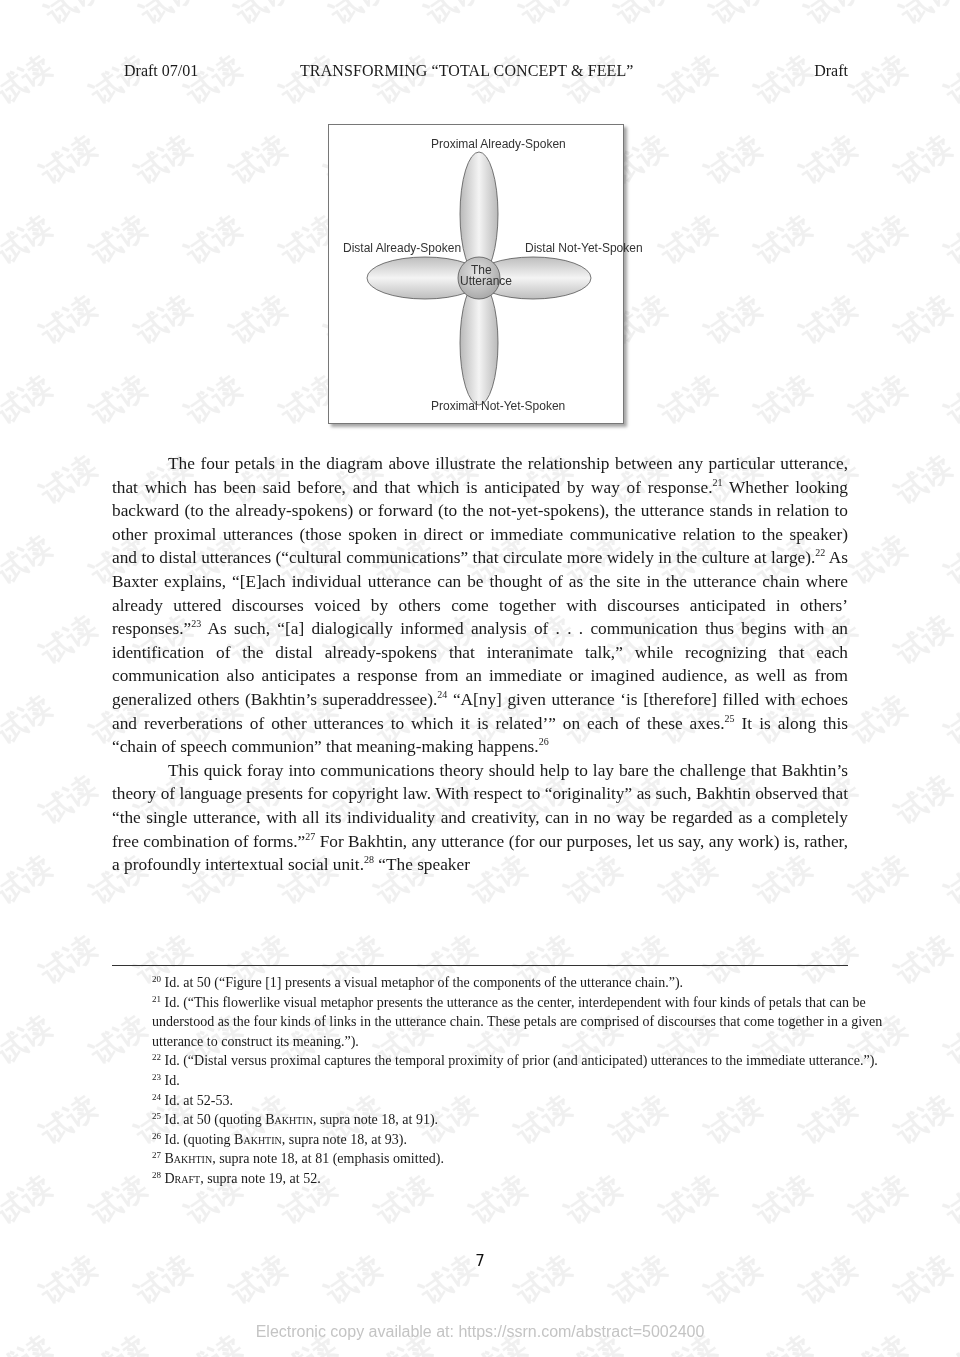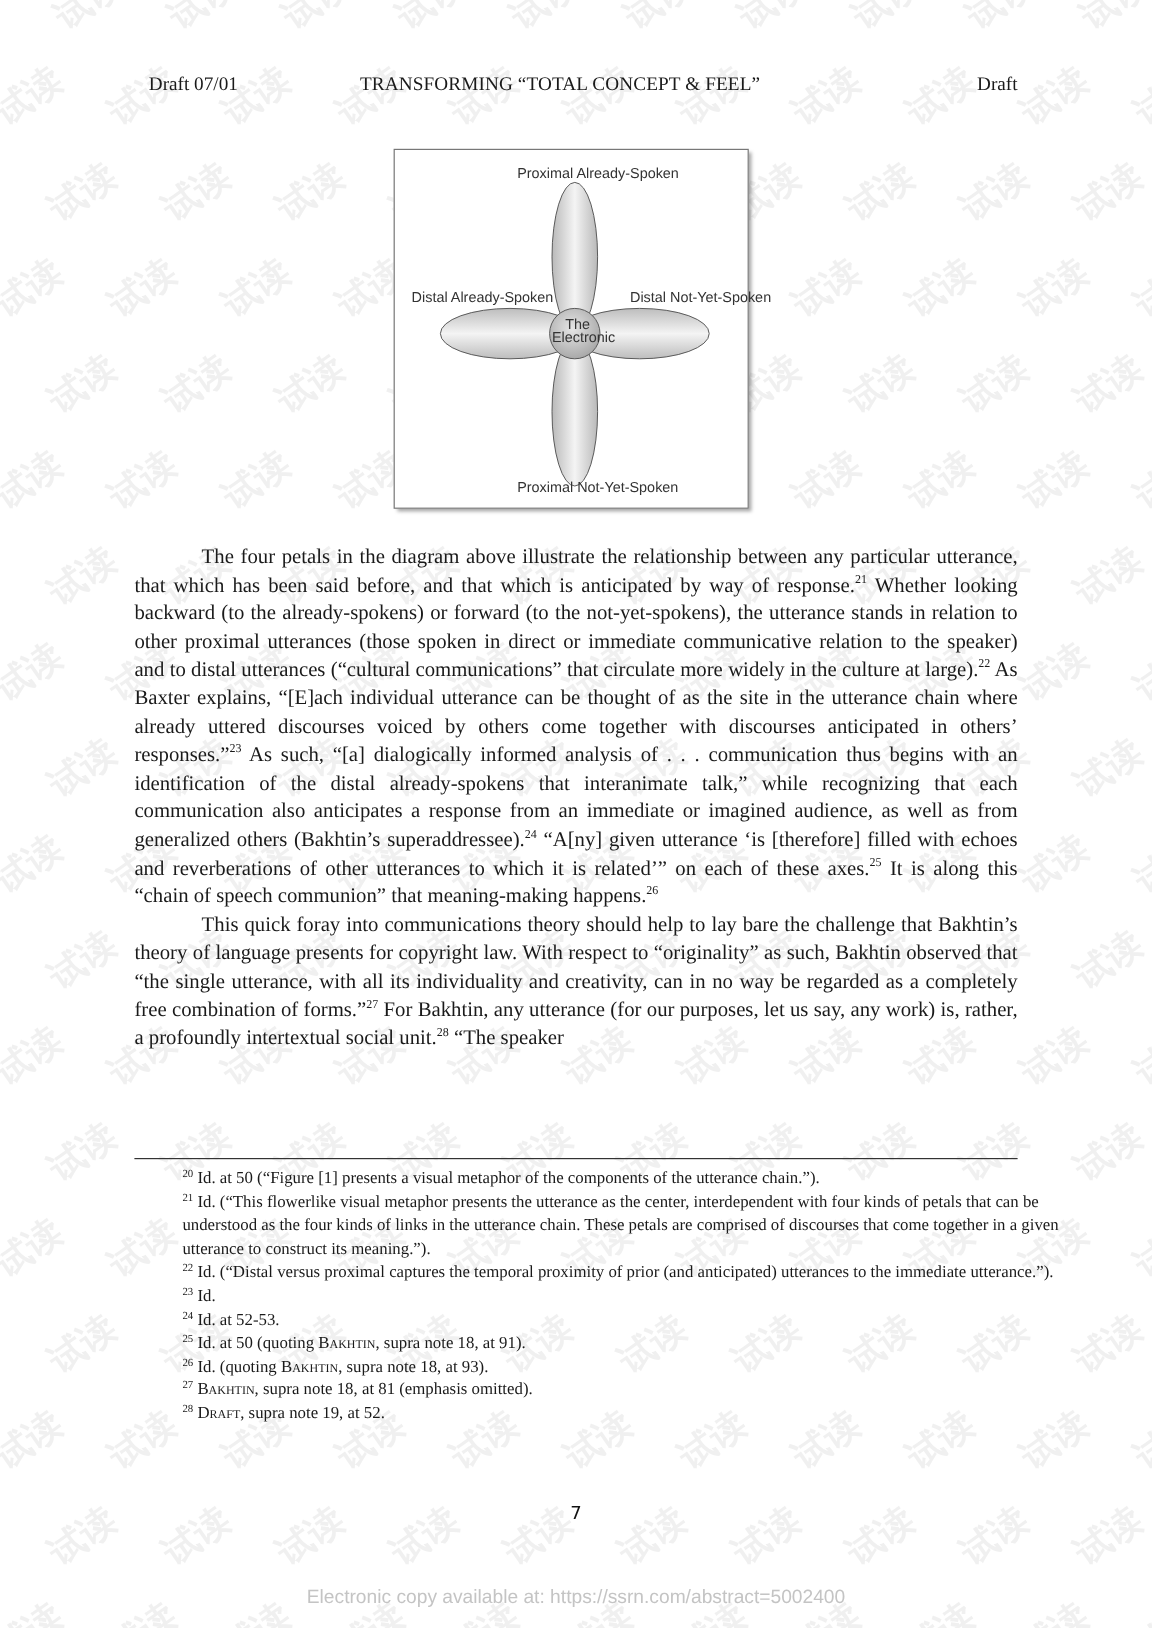--- a/index.html
+++ b/index.html
@@ -262,21 +262,21 @@
       <ellipse cx="150" cy="218" rx="19" ry="62" fill="url(#gv)" stroke="#555" stroke-width="0.8"></ellipse>
       <ellipse cx="96" cy="153" rx="58" ry="21" fill="url(#gh)" stroke="#555" stroke-width="0.8"></ellipse>
       <ellipse cx="204" cy="153" rx="58" ry="21" fill="url(#gh)" stroke="#555" stroke-width="0.8"></ellipse>
       <circle cx="150" cy="153" r="21" fill="url(#gc)" stroke="#555" stroke-width="0.8"></circle>
     </svg>
     <span class="lbl" style="left:102px; top:12px;">Proximal Already-Spoken</span>
     <span class="lbl" style="left:14px; top:116px;">Distal Already-Spoken</span>
     <span class="lbl" style="left:196px; top:116px;">Distal Not-Yet-Spoken</span>
     <span class="lbl" style="left:102px; top:274px;">Proximal Not-Yet-Spoken</span>
     <span class="lbl" style="left:142px; top:138px;">The</span>
-    <span class="lbl" style="left:131px; top:149px;">Electronic</span>
+    <span class="lbl" style="left:131px; top:149px;">Utterance</span>
   </div>
 
   <div class="body-text">
     <p>The four petals in the diagram above illustrate the relationship between any particular utterance, that which has been said before, and that which is anticipated by way of response.<sup>21</sup> Whether looking backward (to the already-spokens) or forward (to the not-yet-spokens), the utterance stands in relation to other proximal utterances (those spoken in direct or immediate communicative relation to the speaker) and to distal utterances (“cultural communications” that circulate more widely in the culture at large).<sup>22</sup> As Baxter explains, “[E]ach individual utterance can be thought of as the site in the utterance chain where already uttered discourses voiced by others come together with discourses anticipated in others’ responses.”<sup>23</sup> As such, “[a] dialogically informed analysis of . . . communication thus begins with an identification of the distal already-spokens that interanimate talk,” while recognizing that each communication also anticipates a response from an immediate or imagined audience, as well as from generalized others (Bakhtin’s superaddressee).<sup>24</sup> “A[ny] given utterance ‘is [therefore] filled with echoes and reverberations of other utterances to which it is related’” on each of these axes.<sup>25</sup> It is along this “chain of speech communion” that meaning-making happens.<sup>26</sup></p>
     <p>This quick foray into communications theory should help to lay bare the challenge that Bakhtin’s theory of language presents for copyright law. With respect to “originality” as such, Bakhtin observed that “the single utterance, with all its individuality and creativity, can in no way be regarded as a completely free combination of forms.”<sup>27</sup> For Bakhtin, any utterance (for our purposes, let us say, any work) is, rather, a profoundly intertextual social unit.<sup>28</sup> “The speaker</p>
   </div>
 
   <div class="fn-rule"></div>
   <div class="footnotes" id="footnotes">
       <p class="fn"><sup>20</sup> Id. at 50 (“Figure [1] presents a visual metaphor of the components of the utterance chain.”).</p>

